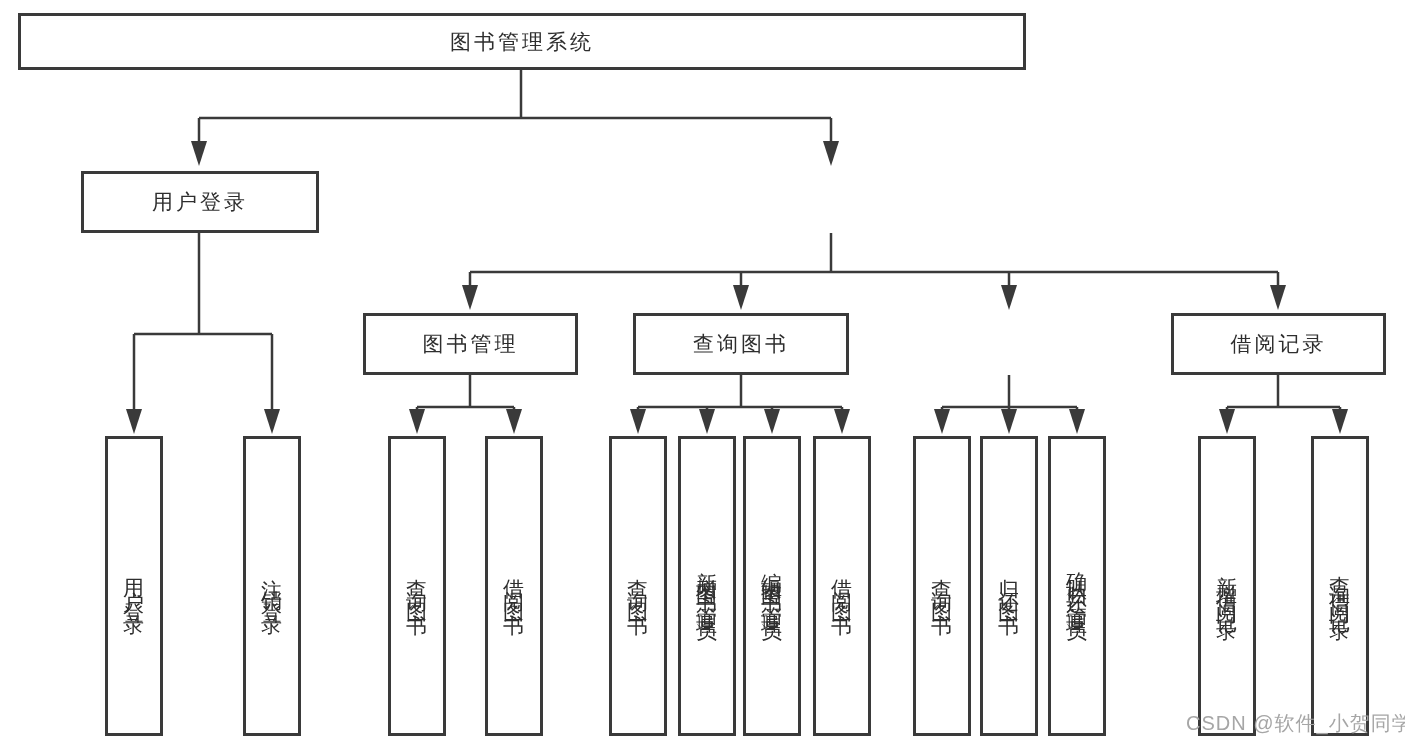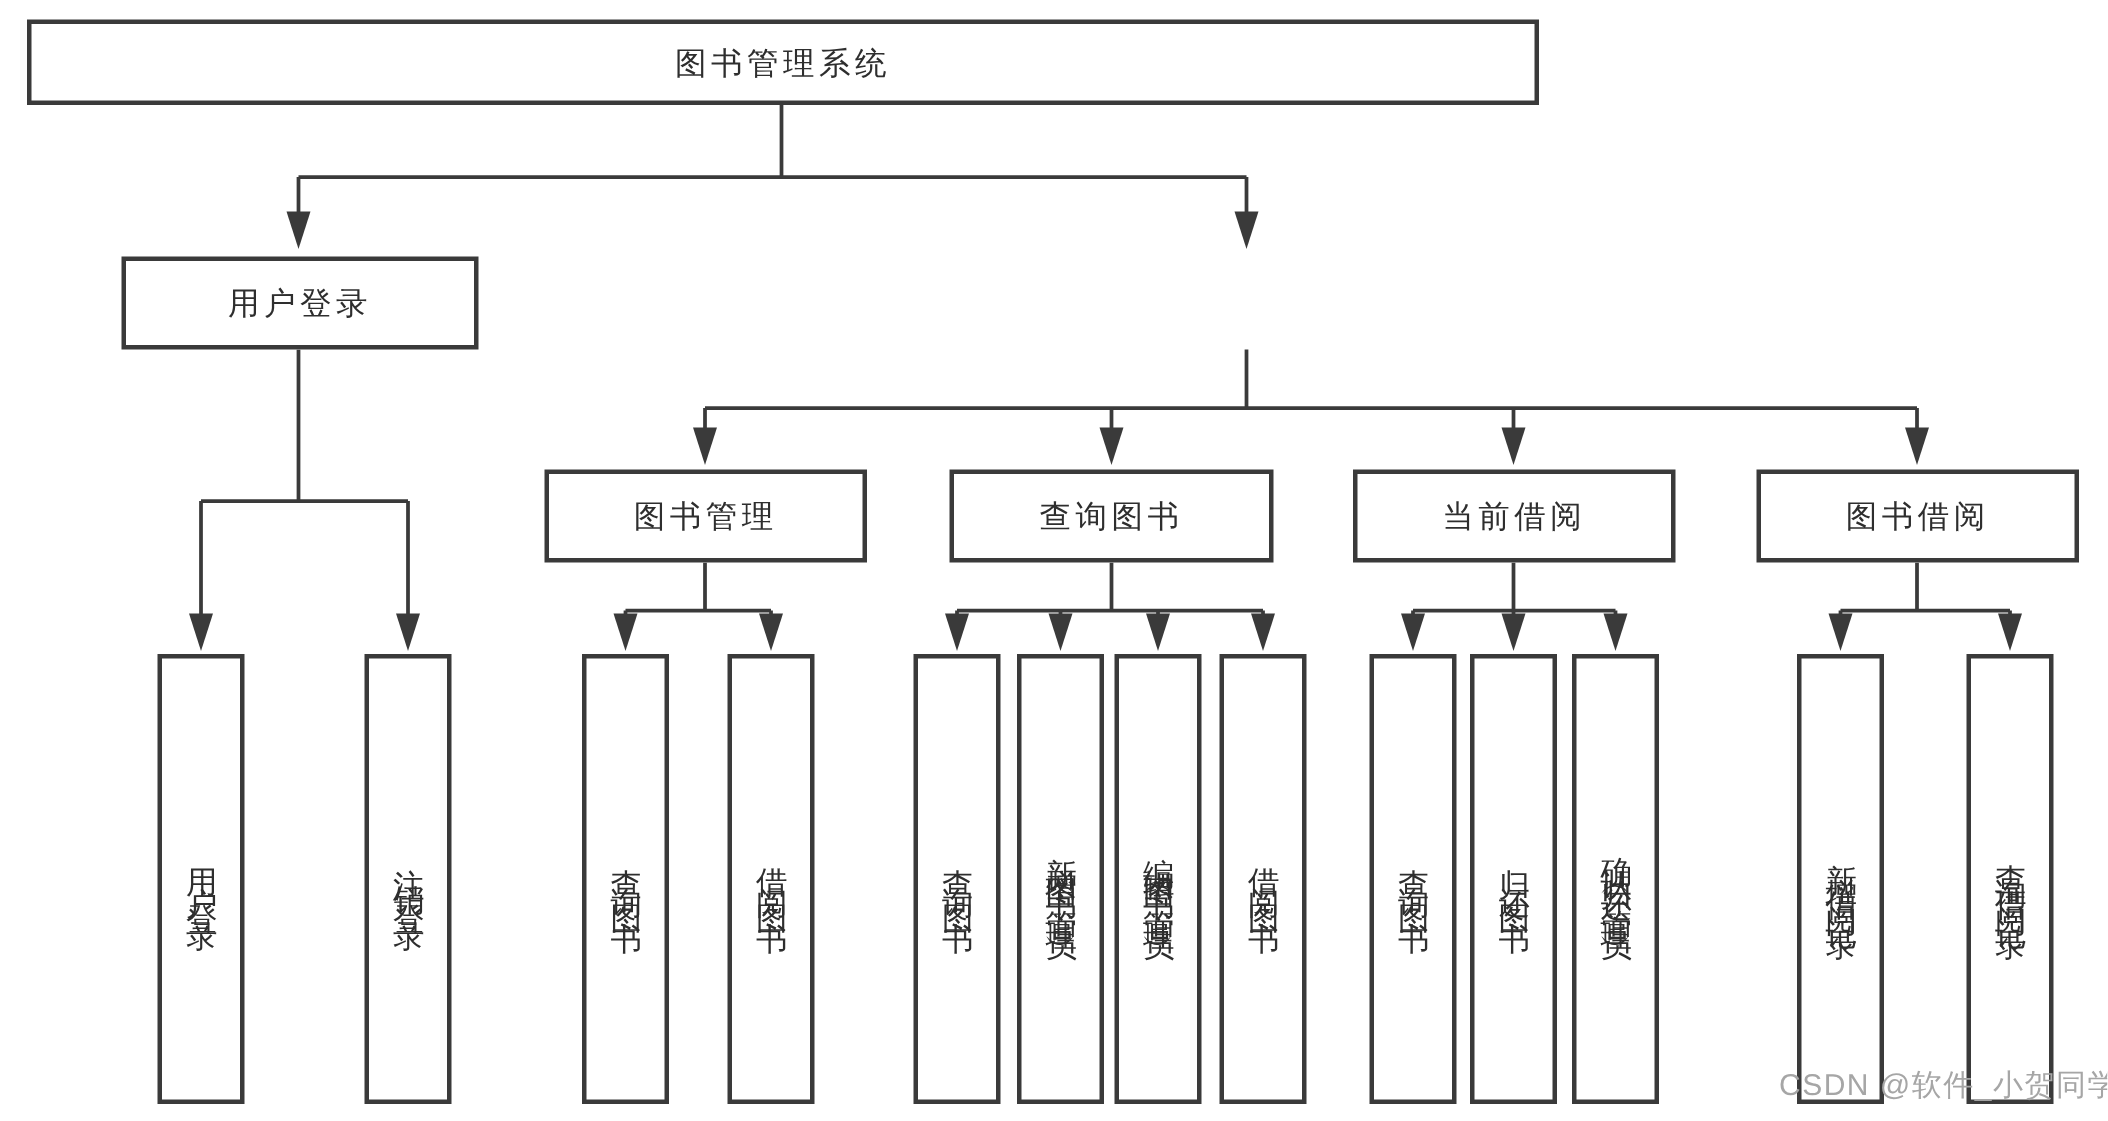--- a/index.html
+++ b/index.html
@@ -92,25 +92,22 @@
   <div class="box" style="left:81px;top:171px;width:238px;height:62px;">
     <span class="h-label">用户登录</span>
   </div>
 
   <div class="box" style="left:363px;top:313px;width:215px;height:62px;">
     <span class="h-label">图书管理</span>
   </div>
   <div class="box" style="left:633px;top:313px;width:216px;height:62px;">
     <span class="h-label">查询图书</span>
   </div>
-  <div class="box" style="left:902px;top:313px;width:215px;height:62px;">
-    <span class="h-label">当前借阅</span>
-  </div>
   <div class="box" style="left:1171px;top:313px;width:215px;height:62px;">
-    <span class="h-label">图书借阅</span>
+    <span class="h-label">借阅记录</span>
   </div>
 
   <div class="box node-v" style="left:105px;top:436px;width:58px;height:300px;">
     <span class="vtext ls-lg">用户登录</span>
   </div>
   <div class="box node-v" style="left:243px;top:436px;width:58px;height:300px;">
     <span class="vtext ls-lg">注销登录</span>
   </div>
 
   <div class="box node-v" style="left:388px;top:436px;width:58px;height:300px;">

